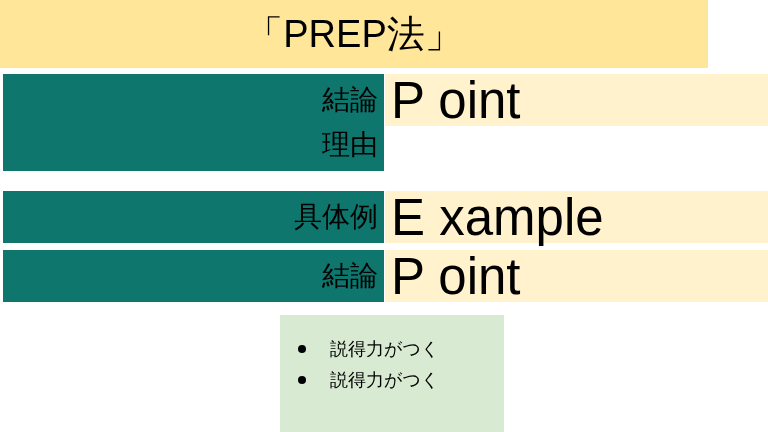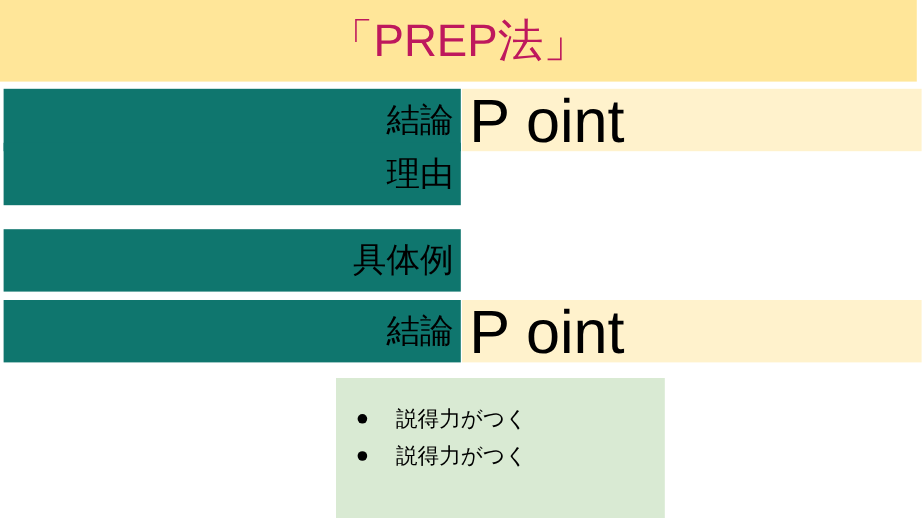--- a/index.html
+++ b/index.html
@@ -1,41 +1,42 @@
 <!DOCTYPE html>
 <html><head>
 <meta charset="utf-8">
 <style>
   html,body{margin:0;padding:0;background:#fff;}
   body{width:768px;height:432px;position:relative;overflow:hidden;font-family:"DejaVu Sans","Liberation Sans",sans-serif;}
-  .header{position:absolute;left:0;top:0;width:764px;height:68px;background:#ffe699;display:flex;align-items:center;justify-content:center;font-size:38px;color:#be185d;font-family:"Liberation Sans","DejaVu Sans",sans-serif;}
+  .header{position:absolute;left:0;top:0;width:708px;height:68px;background:#ffe699;display:flex;align-items:center;justify-content:center;font-size:38px;color:#000000;font-family:"Liberation Sans","DejaVu Sans",sans-serif;}
   .row{position:absolute;left:3px;width:765px;height:52px;}
   .left{position:absolute;left:0;top:0;width:381px;height:100%;background:#0f766e;display:flex;align-items:center;justify-content:flex-end;font-size:28px;color:#000;padding-right:6px;box-sizing:border-box;}
   .right{position:absolute;left:382px;top:0;right:0;height:100%;background:#fff2cc;display:flex;align-items:center;padding-left:6px;font-size:51px;color:#000;font-family:"Liberation Sans",sans-serif;}
-  .green{position:absolute;left:280px;top:315px;width:274px;height:117px;background:#d9ead3;}
+  .green{position:absolute;left:280px;top:315px;width:224px;height:117px;background:#d9ead3;}
   .green ul{margin:0;padding:0;list-style:none;position:absolute;left:18px;top:18px;}
   .green li{font-size:18px;height:31px;display:flex;align-items:center;color:#000;}
   .bullet{display:inline-block;width:8px;height:8px;border-radius:50%;background:#000;margin-right:24px;}
 </style>
 </head>
 <body>
 
 <div class="header">
     <span>「PREP法」</span>
   </div>
 
 <div class="row" style="top:74px">
   <div class="left">結論</div>
   <div class="right">P oint</div>
 </div>
 <div class="row" style="top:119px">
   <div class="left">理由</div>
 </div>
 <div class="row" style="top:191px">
   <div class="left">具体例</div>
+  <div class="right">E xample</div>
 </div>
 <div class="row" style="top:250px">
   <div class="left">結論</div>
   <div class="right">P oint</div>
 </div>
 
 <div class="green">
   <ul>
     <li>
         <span class="bullet"></span>

